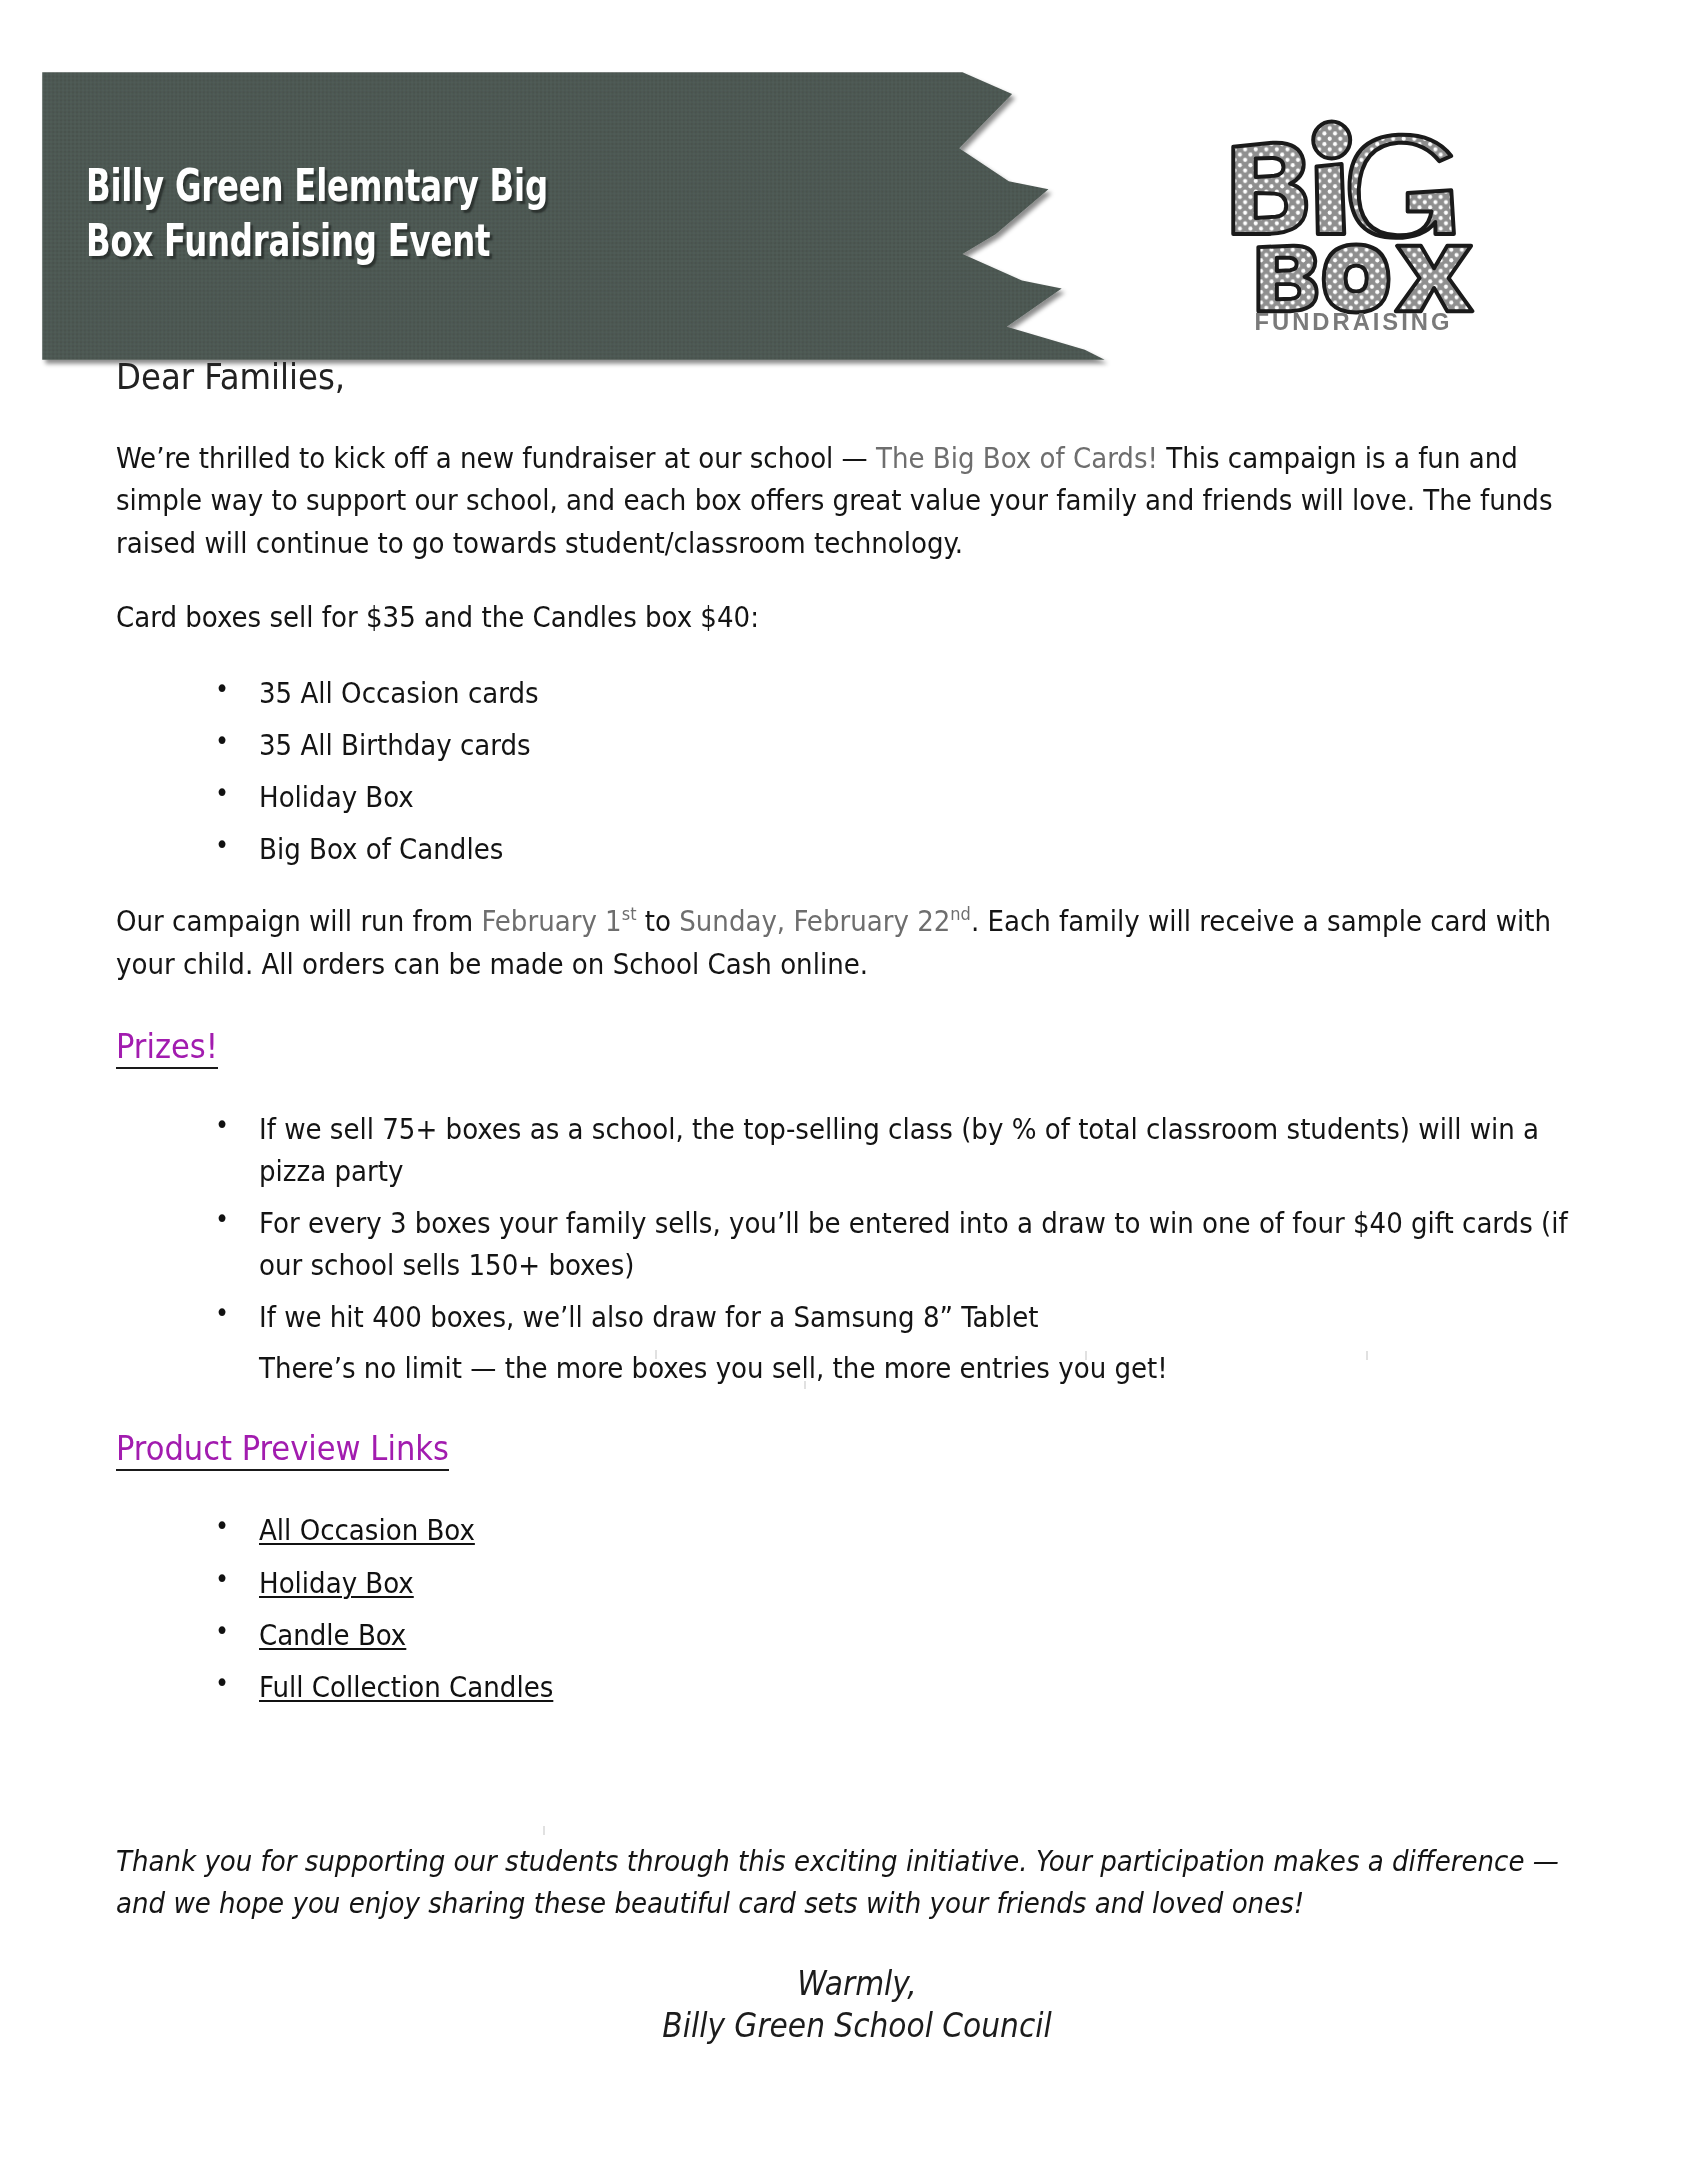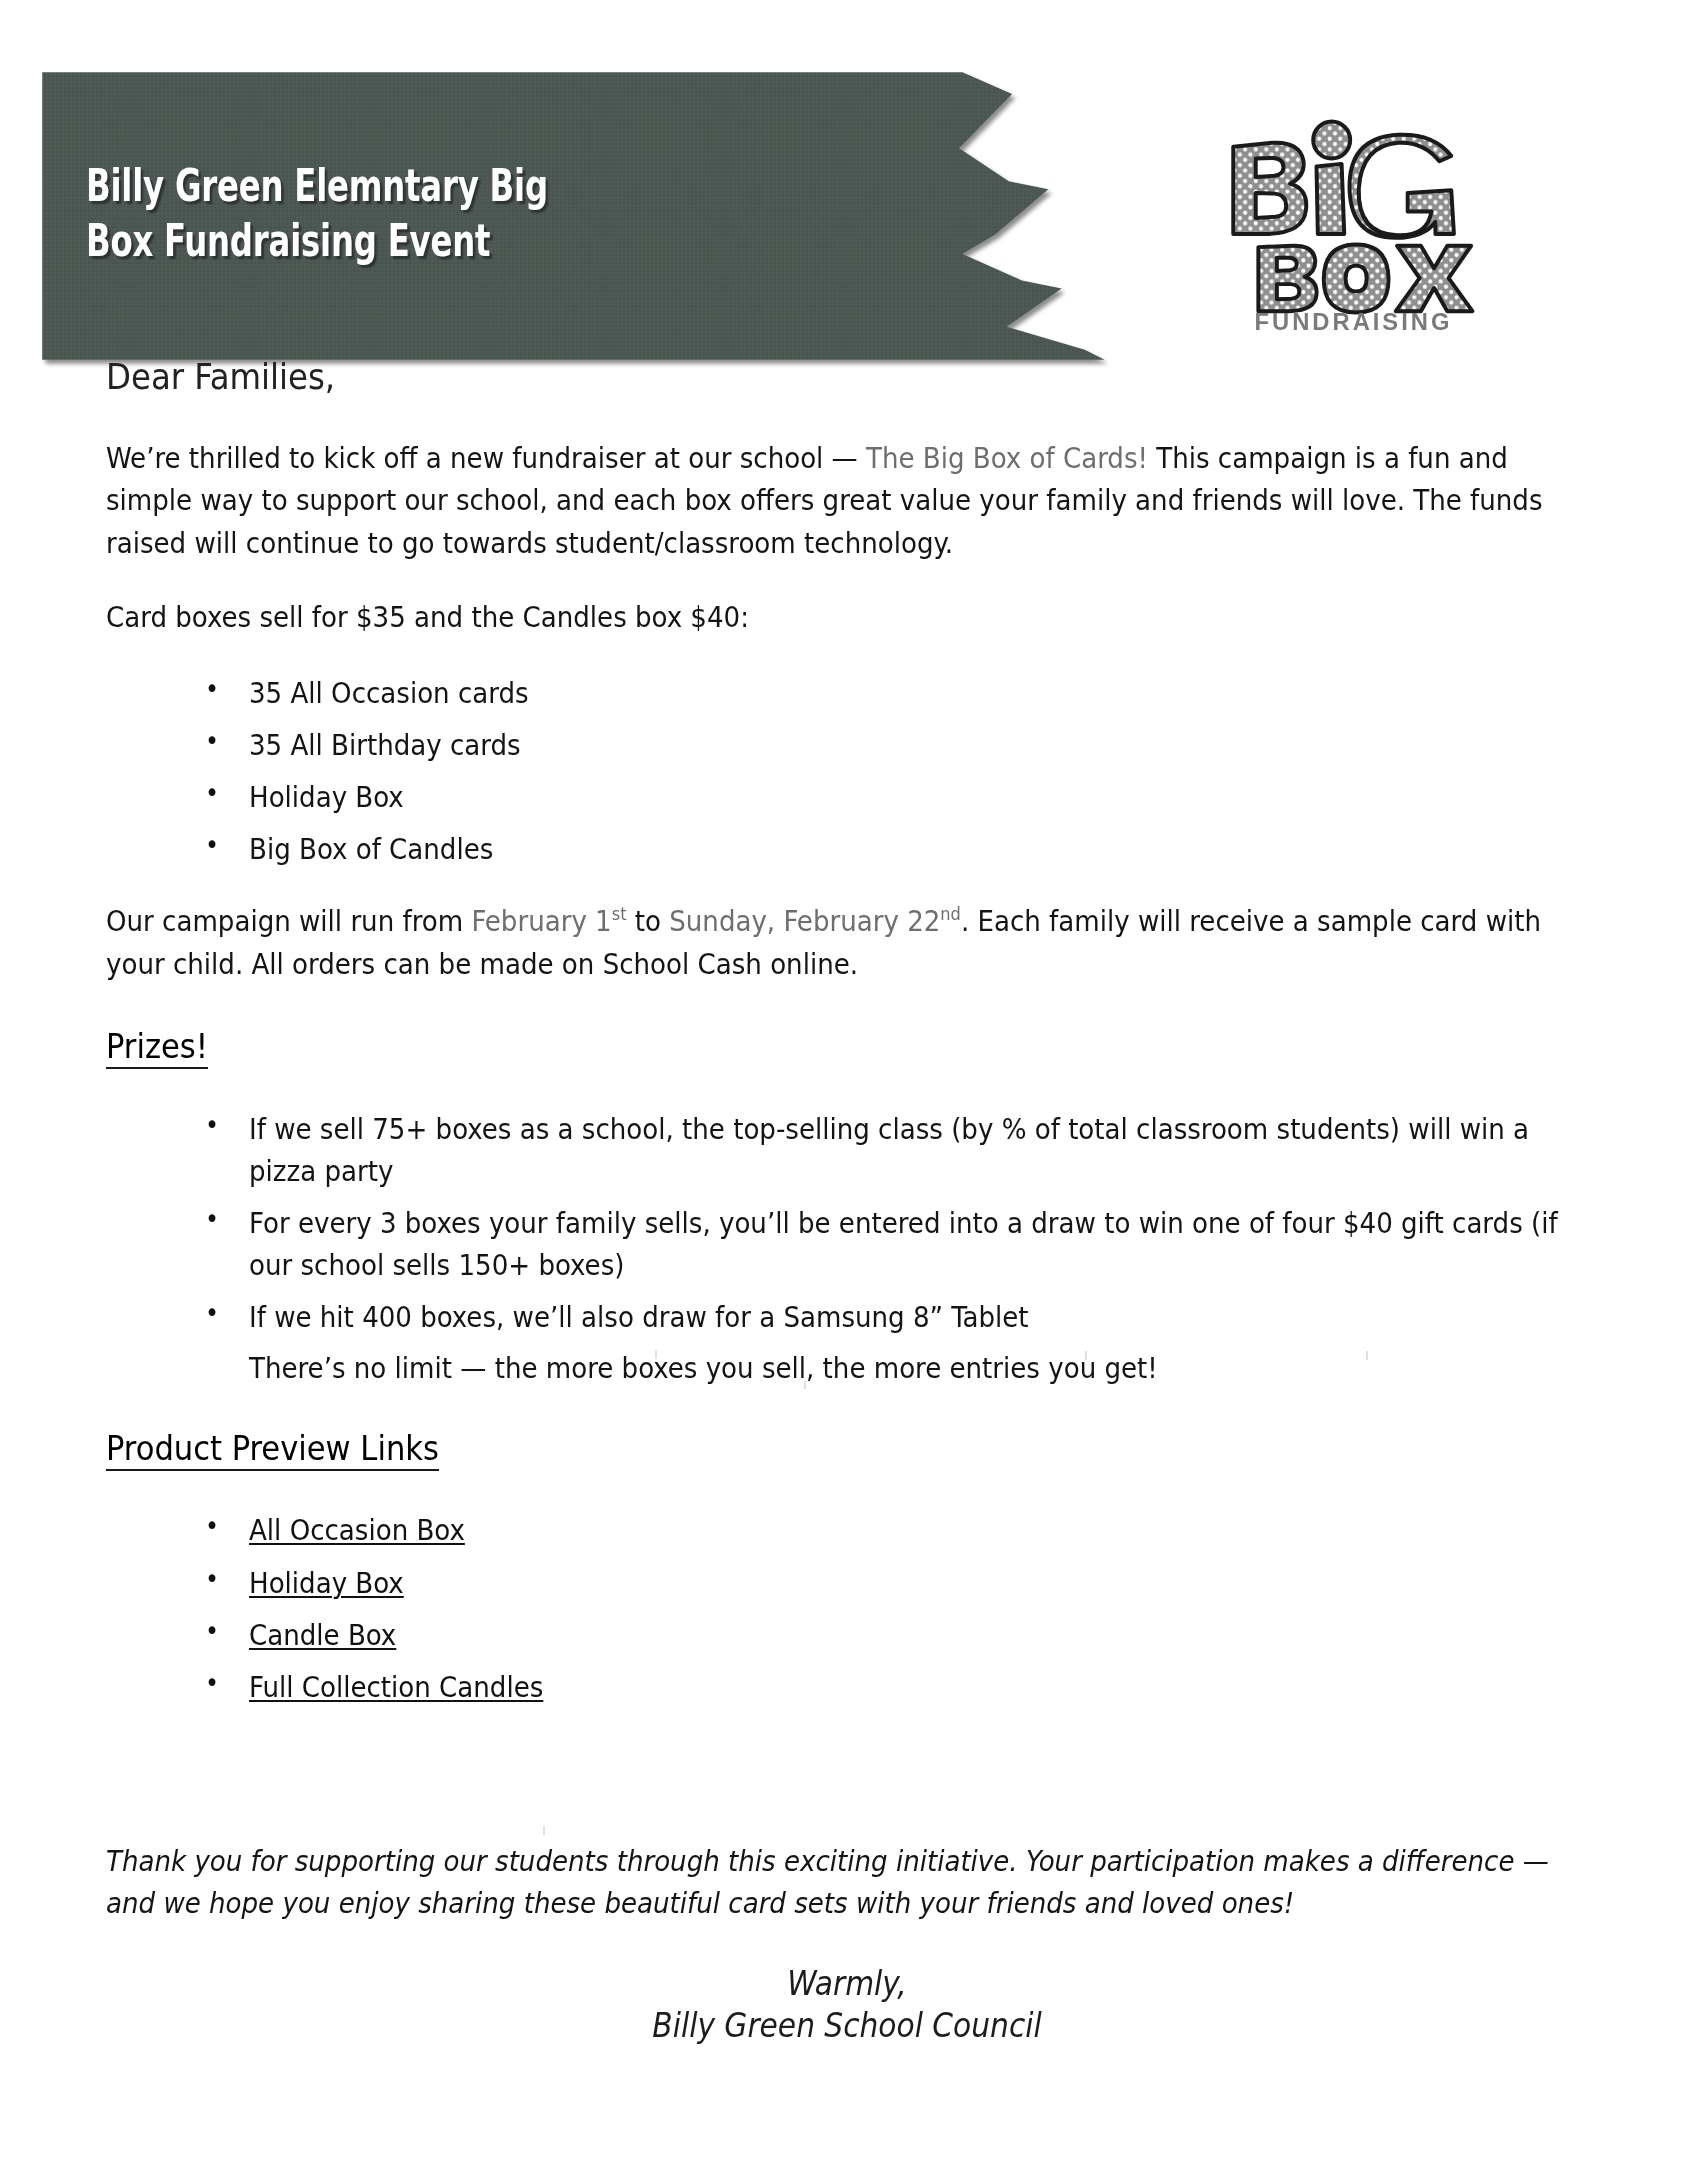--- a/index.html
+++ b/index.html
@@ -51,21 +51,21 @@
     position: absolute;
     left: 1221px;
     top: 99px;
     width: 265px;
     height: 218px;
   }
 
   
   #doc-body {
     position: absolute;
-    left: 106px;
+    left: 116px;
     top: 357px;
     width: 1482px;
     font-size: 29px;
     line-height: 1.47;
     color: #141414;
     font-family: "DejaVu Sans Condensed", "Liberation Sans Narrow", "Liberation Sans", sans-serif;
   }
 
   .salutation {
     font-size: 36px;
@@ -88,21 +88,21 @@
   sup {
     font-size: 0.62em;
     vertical-align: super;
     line-height: 0;
   }
 
   h2.section-head {
     font-size: 34px;
     font-weight: 400;
     margin: 9.3px 0 26.5px 0;
-    color: #000000;
+    color: #a21caf;
     display: inline-block;
     border-bottom: 2px solid #1a1a1a;
     padding-bottom: 1.3px;
     line-height: 1.15;
   }
   .head-wrap { display:block; margin-bottom: 12px; }
 
   ul.bullets {
     list-style: none;
     margin: 0 0 30px 0;

